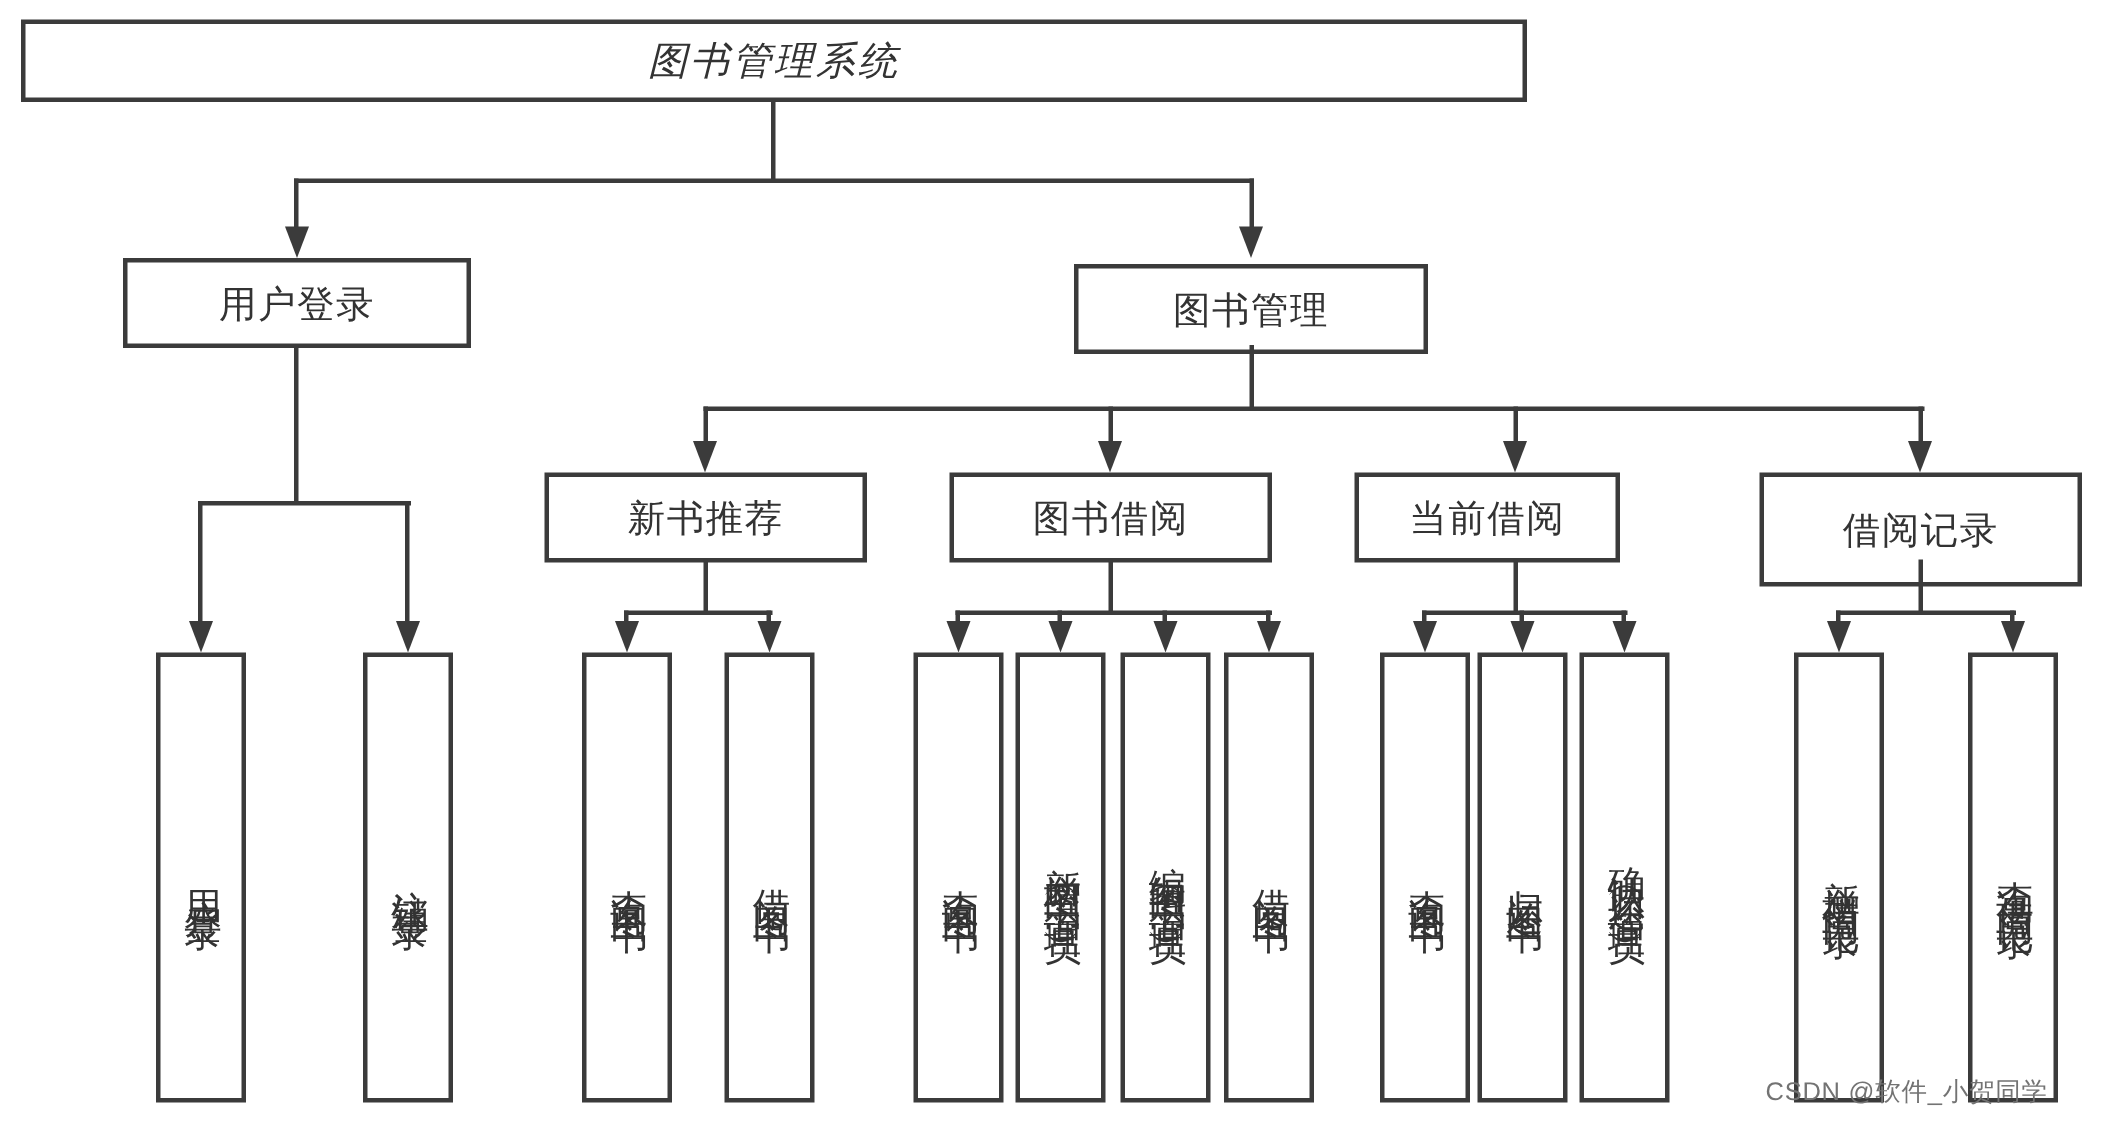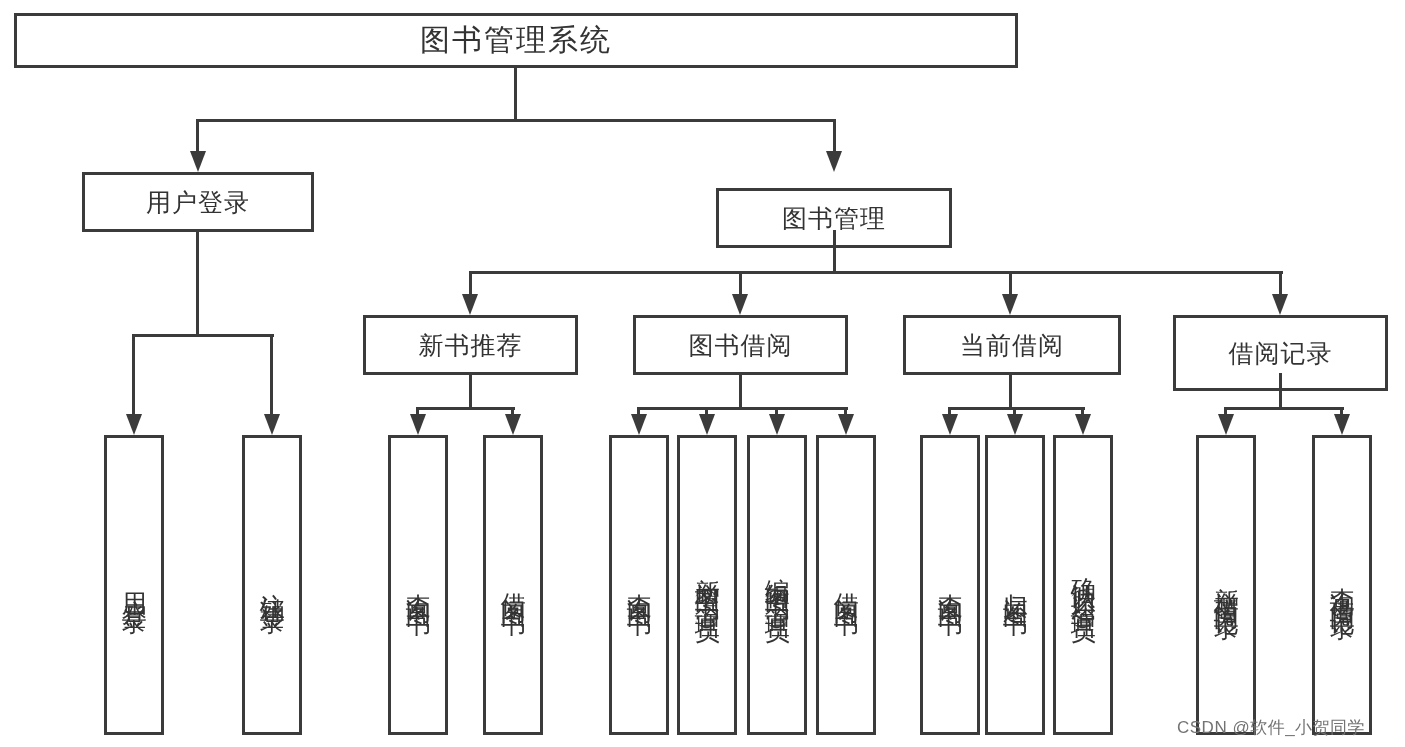--- a/index.html
+++ b/index.html
@@ -15,21 +15,21 @@
     position: absolute;
     box-sizing: border-box;
     border: 3px solid #3b3b3b;
     background: #ffffff;
     display: flex;
     align-items: center;
     justify-content: center;
     color: #333333;
   }
   .h-box { font-size: 25px; letter-spacing: 1px; }
-  .title-box { font-size: 30px; letter-spacing: 2px; }
+  .title-box { font-size: 26px; letter-spacing: 2px; font-style: italic; }
   .v-box {
     writing-mode: vertical-rl;
     text-orientation: mixed;
     font-size: 25px;
     letter-spacing: 6px;
     line-height: 1.1;
   }
   .vline { position: absolute; width: 3px; background: #3b3b3b; }
   .hline { position: absolute; height: 3px; background: #3b3b3b; }
   .arrow {
@@ -58,21 +58,21 @@
   <div class="box title-box" style="left:14px; top:13px; width:1004px; height:55px;">图书管理系统</div>
 
   <div class="vline" style="left:514px; top:66px; height:56px;"></div>
   <div class="hline" style="left:196px; top:119px; width:640px;"></div>
   <div class="vline" style="left:196px; top:119px; height:36px;"></div>
   <div class="arrow" style="left:190px; top:151px;"></div>
   <div class="vline" style="left:833px; top:119px; height:36px;"></div>
   <div class="arrow" style="left:826px; top:151px;"></div>
 
   <div class="box h-box" style="left:82px; top:172px; width:232px; height:60px;">用户登录</div>
-  <div class="box h-box" style="left:716px; top:188px; width:236px; height:60px;text-align:center;">图书管理</div>
+  <div class="box h-box" style="left:716px; top:176px; width:236px; height:60px;text-align:center;">图书管理</div>
 
   <div class="vline" style="left:196px; top:230px; height:106px;"></div>
   <div class="hline" style="left:132px; top:334px; width:142px;"></div>
   <div class="vline" style="left:132px; top:334px; height:82px;"></div>
   <div class="arrow" style="left:126px; top:414px;"></div>
   <div class="vline" style="left:270px; top:334px; height:82px;"></div>
   <div class="arrow" style="left:264px; top:414px;"></div>
 
   <div class="box v-box" style="left:104px; top:435px; width:60px; height:300px;">用户登录</div>
   <div class="box v-box" style="left:242px; top:435px; width:60px; height:300px;">注销登录</div>
@@ -83,21 +83,21 @@
   <div class="arrow" style="left:462px; top:294px;"></div>
   <div class="vline" style="left:739px; top:271px; height:26px;"></div>
   <div class="arrow" style="left:732px; top:294px;"></div>
   <div class="vline" style="left:1009px; top:271px; height:26px;"></div>
   <div class="arrow" style="left:1002px; top:294px;"></div>
   <div class="vline" style="left:1279px; top:271px; height:26px;"></div>
   <div class="arrow" style="left:1272px; top:294px;"></div>
 
   <div class="box h-box" style="left:633px; top:315px; width:215px; height:60px;">图书借阅</div>
   <div class="box h-box" style="left:363px; top:315px; width:215px; height:60px;">新书推荐</div>
-  <div class="box h-box" style="left:903px; top:315px; width:218px; height:60px;">当前借阅</div>
+  <div class="box h-box" style="left:903px; top:315px; width:177px; height:60px;">当前借阅</div>
   <div class="box h-box" style="left:1173px; top:315px; width:215px; height:76px;">借阅记录</div>
 
   <div class="vline" style="left:469px; top:373px; height:36px;"></div>
   <div class="hline" style="left:416px; top:407px; width:99px;"></div>
   <div class="vline" style="left:416px; top:407px; height:12px;"></div>
   <div class="arrow" style="left:410px; top:414px;"></div>
   <div class="vline" style="left:511px; top:407px; height:12px;"></div>
   <div class="arrow" style="left:505px; top:414px;"></div>
   <div class="box v-box" style="left:388px; top:435px; width:60px; height:300px;">查询图书</div>
   <div class="box v-box" style="left:483px; top:435px; width:60px; height:300px;">借阅图书</div>

